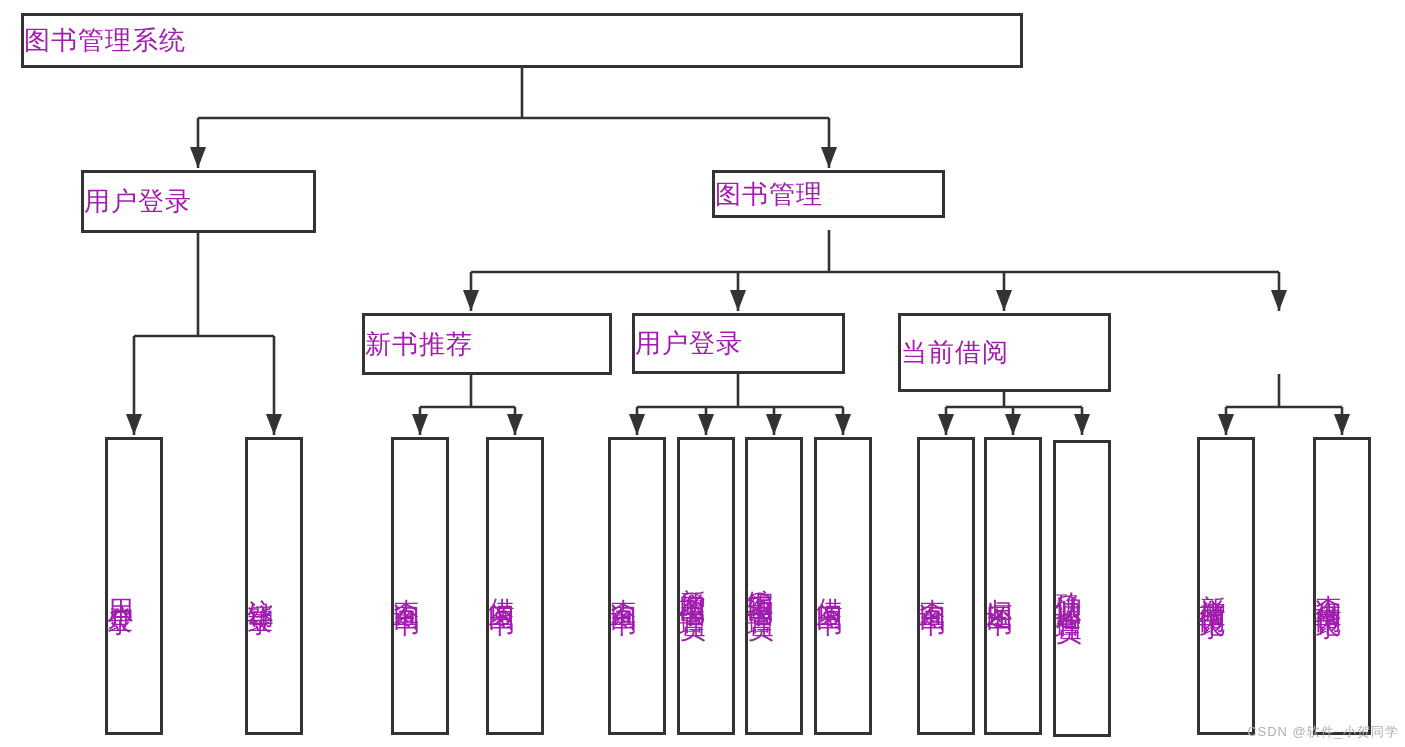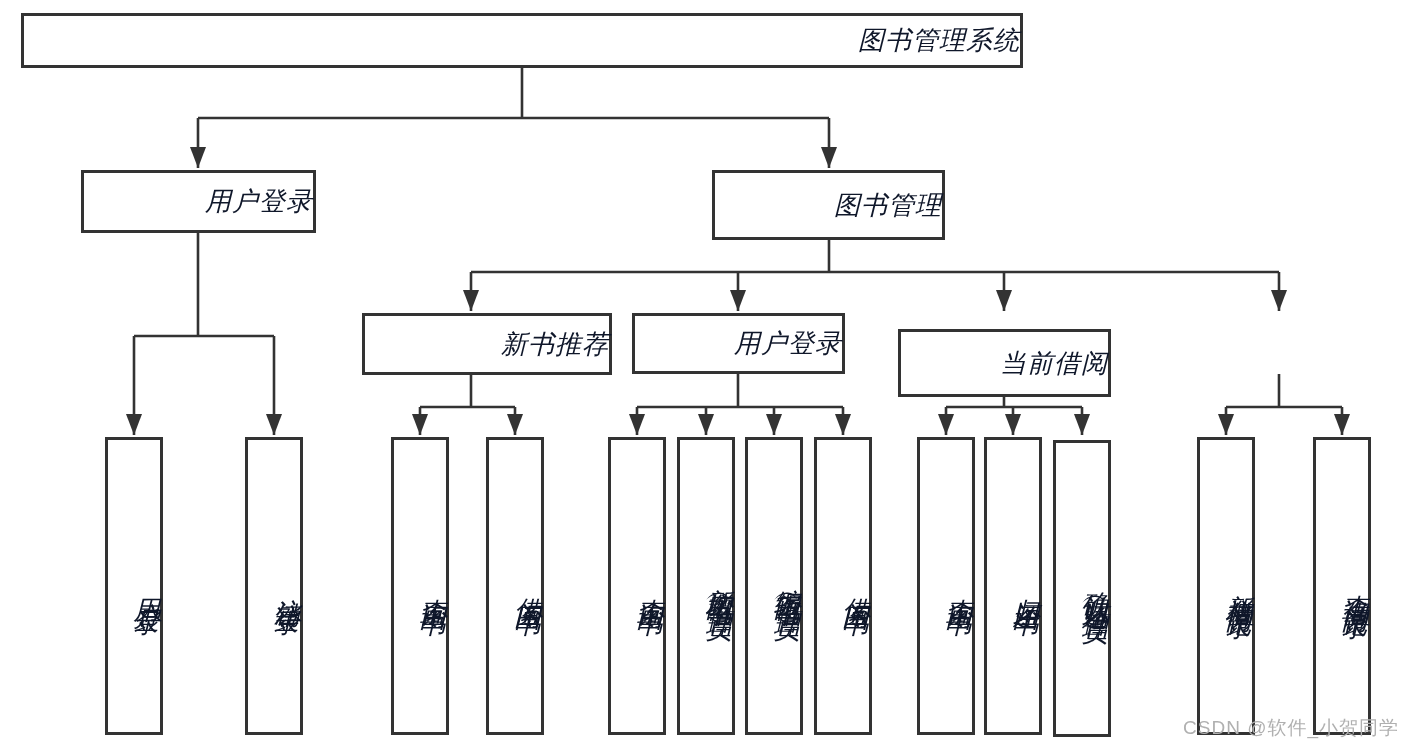--- a/index.html
+++ b/index.html
@@ -21,43 +21,42 @@
     top: 0;
     z-index: 0;
   }
   .node {
     position: absolute;
     box-sizing: border-box;
     border: 3px solid #333333;
     background: #ffffff;
     display: flex;
     align-items: center;
-    justify-content: flex-end;
-    color: #0f172a;
+    justify-content: flex-start;
+    color: #a21caf;
     z-index: 1;
-    font-style: italic;
   }
   .hbox {
     font-size: 26px;
     letter-spacing: 1px;
     white-space: nowrap;
   }
   .leaf span {
     writing-mode: vertical-rl;
     text-orientation: mixed;
     font-size: 26px;
     line-height: 1;
     letter-spacing: 4px;
     white-space: nowrap;
   }
   .watermark {
     position: absolute;
     right: 6px;
     bottom: 6px;
-    font-size: 19px;
+    font-size: 13px;
     color: #b0b0b0;
     z-index: 3;
     letter-spacing: 1px;
     white-space: nowrap;
   }
 </style>
 </head>
 <body>
 
 <div class="stage">
@@ -105,31 +104,31 @@
     </g>
   </svg>
 
   <div class="node hbox" style="left:21px;top:13px;width:1002px;height:55px">
     <span>图书管理系统</span>
   </div>
 
   <div class="node hbox" style="left:81px;top:170px;width:235px;height:63px">
     <span>用户登录</span>
   </div>
-  <div class="node hbox" style="left:712px;top:170px;width:233px;height:70px">
+  <div class="node hbox" style="left:712px;top:170px;width:233px;height:48px">
     <span>图书管理</span>
   </div>
 
   <div class="node hbox" style="left:362px;top:313px;width:250px;height:62px">
     <span>新书推荐</span>
   </div>
   <div class="node hbox" style="left:632px;top:313px;width:213px;height:61px">
     <span>用户登录</span>
   </div>
-  <div class="node hbox" style="left:898px;top:329px;width:213px;height:68px">
+  <div class="node hbox" style="left:898px;top:313px;width:213px;height:79px">
     <span>当前借阅</span>
   </div>
 
   <div class="node leaf" style="left:105px;top:437px;width:58px;height:298px">
     <span>用户登录</span>
   </div>
   <div class="node leaf" style="left:245px;top:437px;width:58px;height:298px">
     <span>注销登录</span>
   </div>
   <div class="node leaf" style="left:391px;top:437px;width:58px;height:298px">

